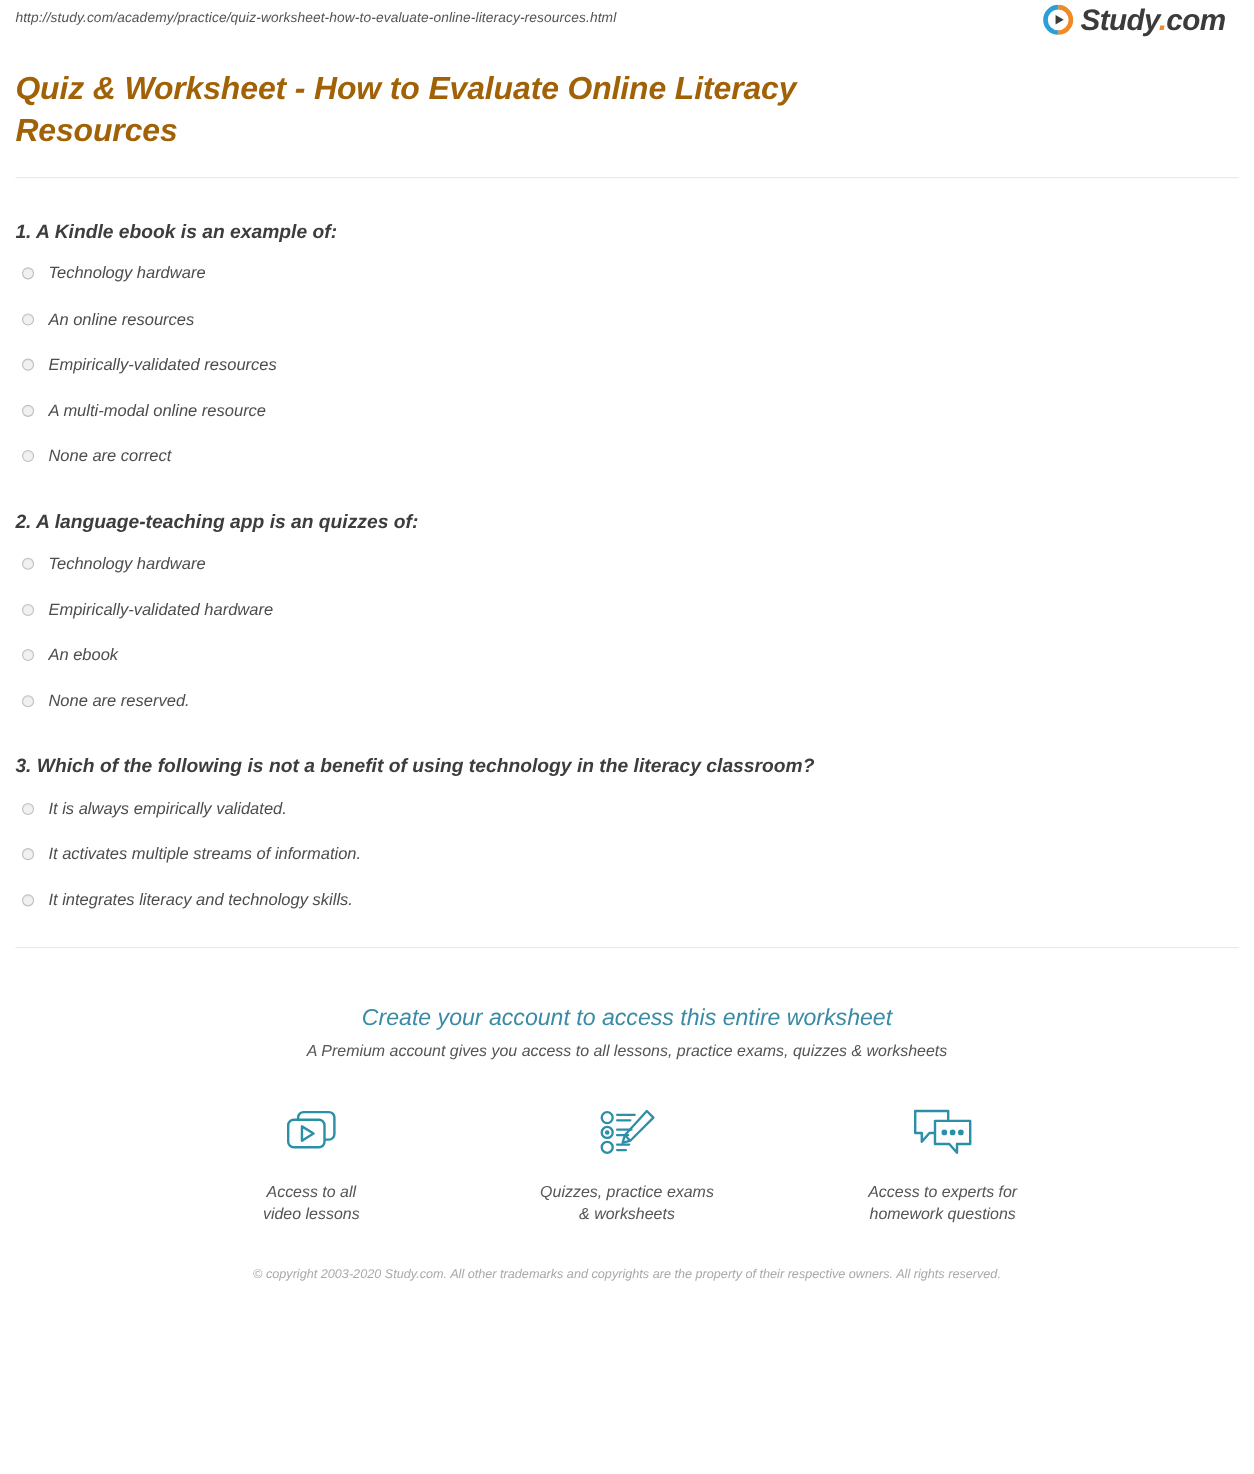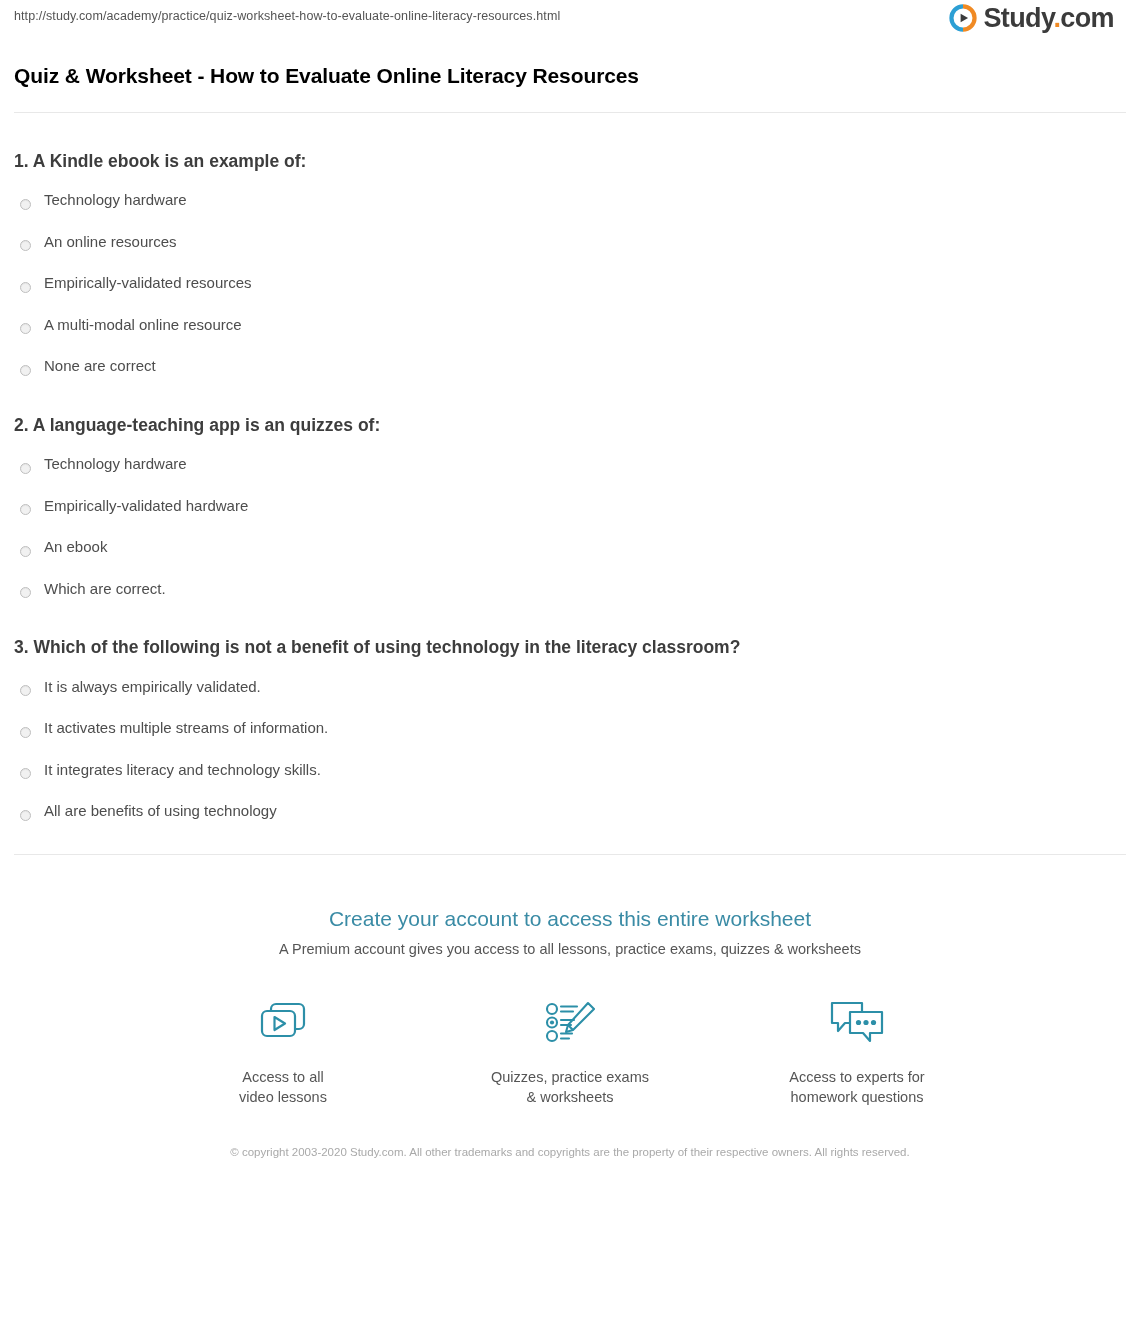--- a/index.html
+++ b/index.html
@@ -6,21 +6,21 @@
   html, body { margin: 0; padding: 0; }
   body {
     width: 1140px;
     height: 1340px;
     background: #ffffff;
     font-family: "Liberation Sans", sans-serif;
     color: #4a4a4a;
     overflow: hidden;
   }
 
-  .page { position: relative; width: 1140px; height: 1000px; padding: 0 14px; }
+  .page { position: relative; width: 1140px; height: 1000px; padding: 0 14px; font-style: italic; }
 
   
   .topbar {
     position: relative;
     height: 48px;
     display: flex;
     align-items: flex-start;
     justify-content: space-between;
   }
   .url-text {
@@ -39,24 +39,24 @@
     font-weight: 700;
     color: #3b3b3b;
     letter-spacing: -0.6px;
     line-height: 1;
     white-space: nowrap;
   }
   .logo-word .dot { color: #f08a24; }
 
   
   .title {
-    font-size: 21px;
+    font-size: 29px;
     line-height: 1.32;
     font-weight: 700;
-    color: #000000;
+    color: #a16207;
     margin: 14px 0 0 0;
     max-width: 860px;
     letter-spacing: -0.1px;
   }
   .rule { height: 1px; background: #e8e8e8; border: 0; margin: 0; }
   .rule.top { margin-top: 22px; }
 
   
   .questions { padding-top: 10px; }
   .question-block { margin-bottom: 22px; }
@@ -64,21 +64,21 @@
     font-size: 17.5px;
     font-weight: 700;
     color: #3d3d3d;
     margin: 26px 0 6px 0;
     line-height: 1.4;
   }
   .q-text b { font-weight: 700; }
   .options { list-style: none; margin: 0; padding: 0; }
   .option {
     display: flex;
-    align-items: flex-end;
+    align-items: center;
     gap: 13px;
     padding: 11px 0 11px 6px;
     font-size: 15px;
     color: #4d4d4d;
   }
   .radio {
     flex: 0 0 auto;
     width: 11px;
     height: 11px;
     border-radius: 50%;
@@ -188,43 +188,39 @@
         <li class="option">
             <span class="radio"></span>
             <span class="option-label">Empirically-validated hardware</span>
           </li>
         <li class="option">
             <span class="radio"></span>
             <span class="option-label">An ebook</span>
           </li>
         <li class="option">
             <span class="radio"></span>
-            <span class="option-label">Which are correct.</span>
+            <span class="option-label">None are reserved.</span>
           </li>
       </ul>
     </div>
 
     <div class="question-block">
       <div class="q-text"><span>3.</span> <span>Which of the following is </span><b>not</b><span> a benefit of using technology in the literacy classroom?</span></div>
       <ul class="options">
         <li class="option">
             <span class="radio"></span>
             <span class="option-label">It is always empirically validated.</span>
           </li>
         <li class="option">
             <span class="radio"></span>
             <span class="option-label">It activates multiple streams of information.</span>
           </li>
         <li class="option">
             <span class="radio"></span>
             <span class="option-label">It integrates literacy and technology skills.</span>
-          </li>
-        <li class="option">
-            <span class="radio"></span>
-            <span class="option-label">All are benefits of using technology</span>
           </li>
       </ul>
     </div>
 
   </div>
 
   <hr class="rule">
 
   <div class="cta">
     <div class="cta-title">Create your account to access this entire worksheet</div>

